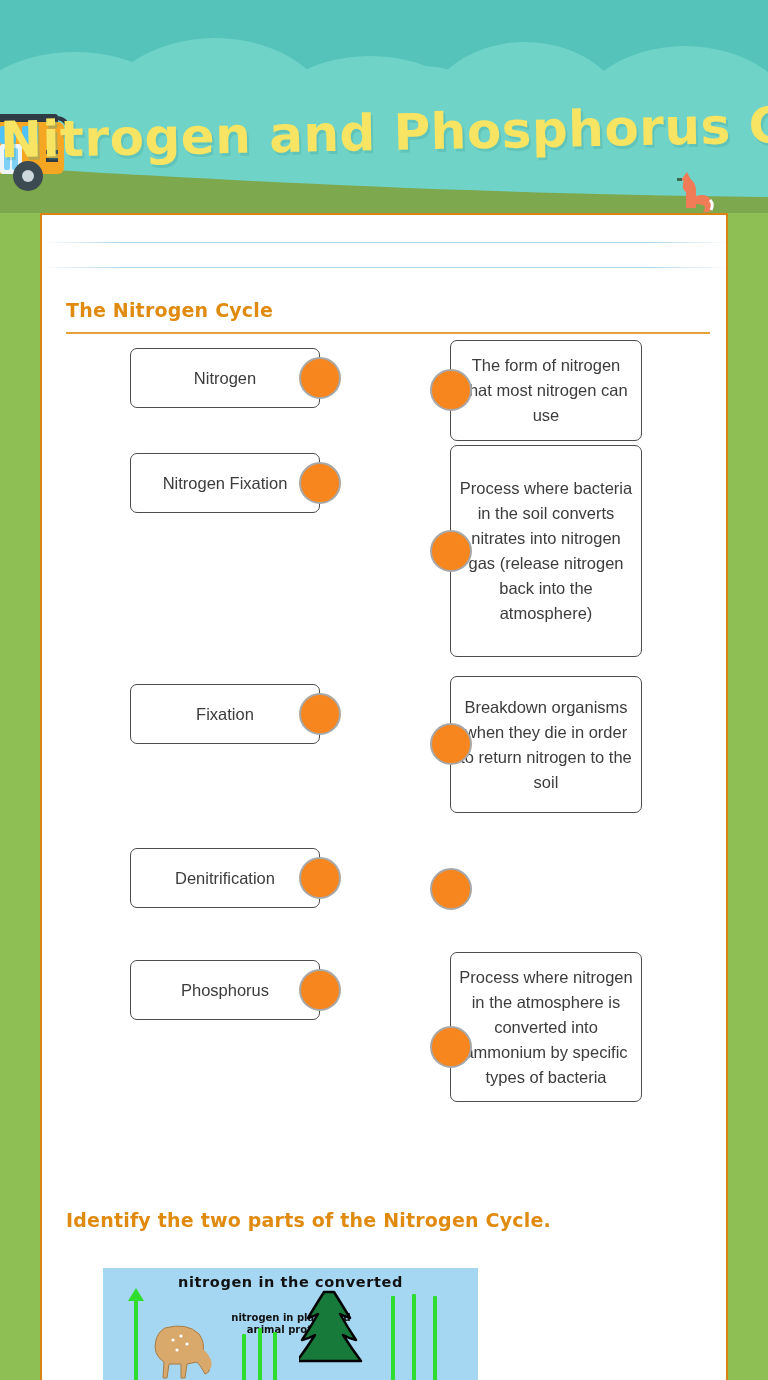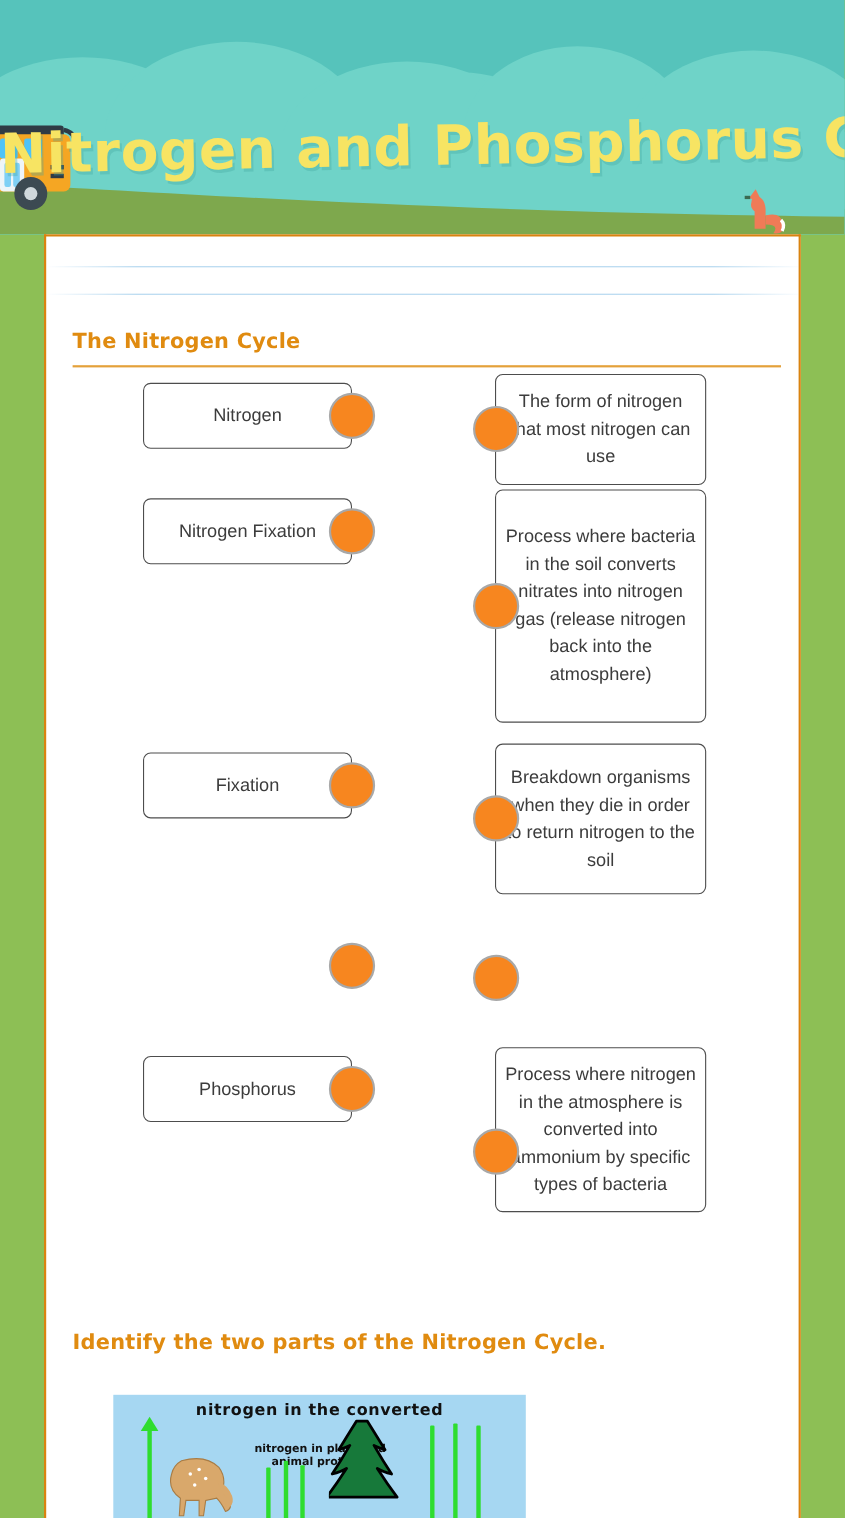--- a/index.html
+++ b/index.html
@@ -221,20 +221,23 @@
           <span>Fixation</span>
         </div>
         <div class="dot dot-left" style="top:31px"></div>
         <div class="card card-right" style="top:14px;height:137px">
           <span>Breakdown organisms when they die in order to return nitrogen to the soil</span>
         </div>
         <div class="dot dot-right" style="top:61px"></div>
       </div>
 
       <div class="row" style="height:117px">
+        <div class="card card-left" style="top:19px;height:60px">
+          <span>Denitrification</span>
+        </div>
         <div class="dot dot-left" style="top:28px"></div>
         <div class="dot dot-right" style="top:39px"></div>
       </div>
 
       <div class="row" style="height:215px">
         <div class="card card-left" style="top:14px;height:60px">
           <span>Phosphorus</span>
         </div>
         <div class="dot dot-left" style="top:23px"></div>
         <div class="card card-right" style="top:6px;height:150px">

